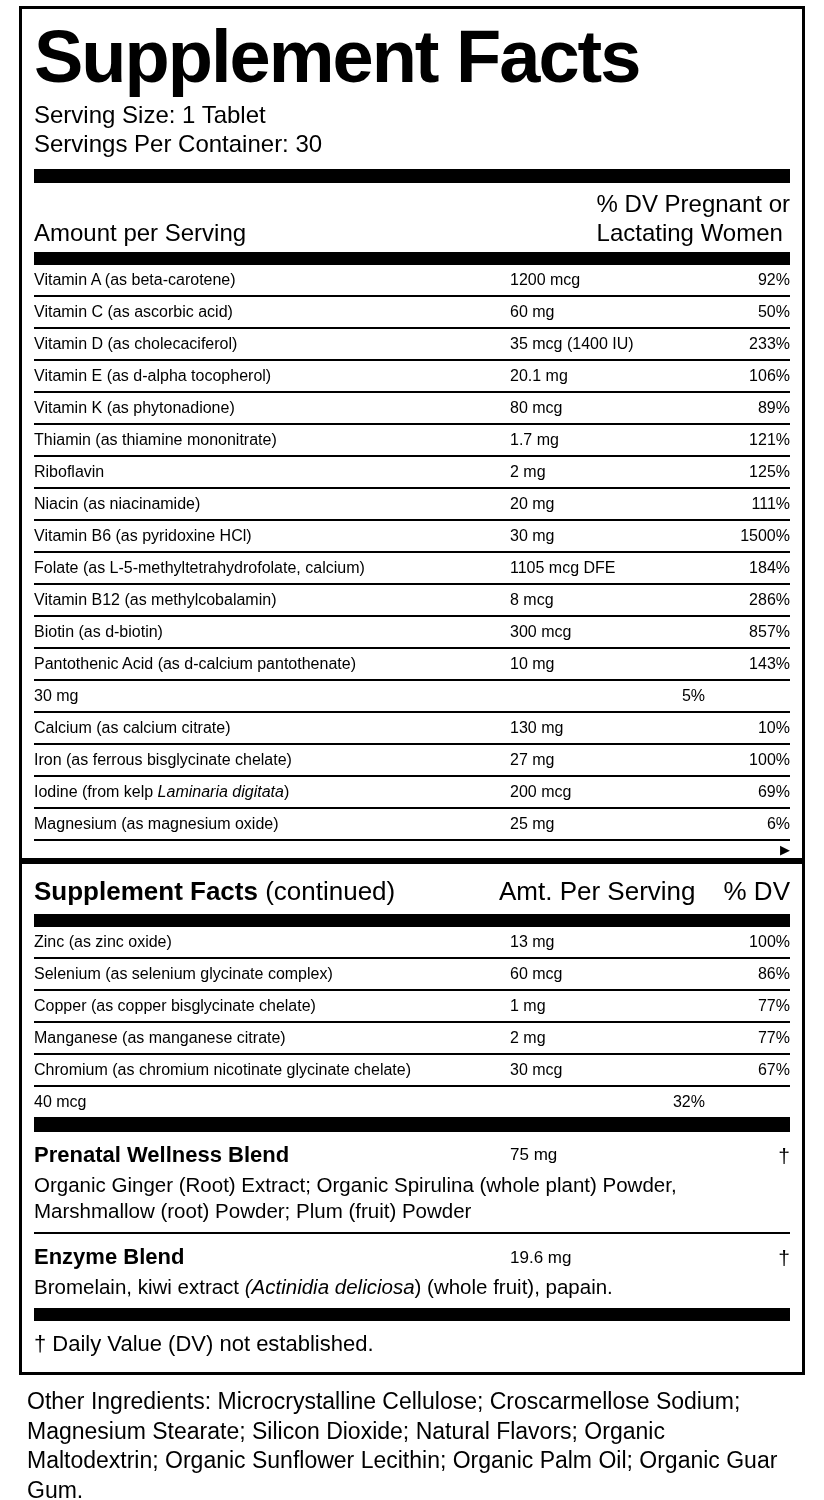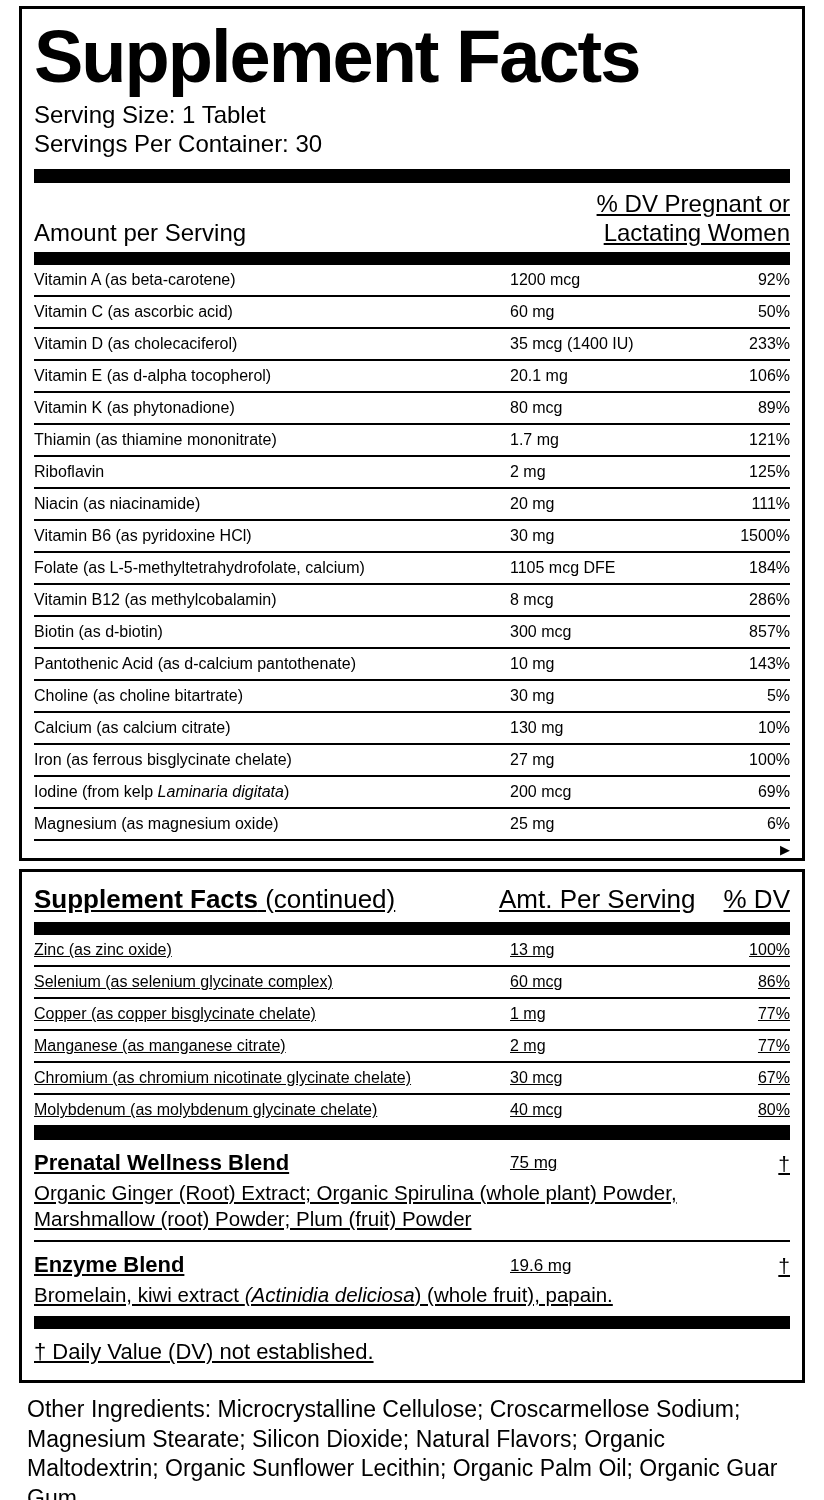--- a/index.html
+++ b/index.html
@@ -11,21 +11,21 @@
     font-family: "Liberation Sans", sans-serif;
     -webkit-font-smoothing: antialiased;
   }
   .label-wrap { width: 824px; padding: 6px 19px 10px; }
 
   .panel {
     border: 3px solid #000;
     padding: 4px 12px 0;
     background: #fff;
   }
-  .panel + .panel { margin-top: 8px; text-decoration: underline; }
+  .panel + .panel { margin-top: 0; }
 
   h1.sf-title {
     margin: 4px 0 0;
     font-size: 74px;
     font-weight: bold;
     letter-spacing: -2px;
     line-height: 1.08;
     white-space: nowrap;
   }
 
@@ -43,21 +43,21 @@
   .bar.mid { height: 13px; }
 
   .col-headers {
     display: flex;
     justify-content: space-between;
     align-items: flex-end;
     font-size: 24px;
     line-height: 1.22;
     padding: 6px 0 5px;
   }
-  .dv-head { text-align: right; text-decoration: underline; }
+  .dv-head { text-align: left; }
 
   .rows { width: 100%; }
   .row {
     display: grid;
     grid-template-columns: minmax(0,1fr) 195px 85px;
     align-items: center;
     border-bottom: 2px solid #000;
     padding: 3px 0;
     min-height: 32px;
     font-size: 16px;
@@ -215,21 +215,20 @@
     <span class="c-dv">857%</span>
   </div>
 
   <div class="row">
     <span class="c-name"><span>Pantothenic Acid (as d-calcium pantothenate)</span><i></i><span></span></span>
     <span class="c-amt">10 mg</span>
     <span class="c-dv">143%</span>
   </div>
 
   <div class="row">
-    <span class="c-name"><span>Choline (as choline bitartrate)</span><i></i><span></span></span>
     <span class="c-amt">30 mg</span>
     <span class="c-dv">5%</span>
   </div>
 
   <div class="row">
     <span class="c-name"><span>Calcium (as calcium citrate)</span><i></i><span></span></span>
     <span class="c-amt">130 mg</span>
     <span class="c-dv">10%</span>
   </div>
 
@@ -291,23 +290,22 @@
     <span class="c-dv">77%</span>
   </div>
 
   <div class="row">
     <span class="c-name"><span>Chromium (as chromium nicotinate glycinate chelate)</span><i></i><span></span></span>
     <span class="c-amt">30 mcg</span>
     <span class="c-dv">67%</span>
   </div>
 
   <div class="row">
-    <span class="c-name"><span>Molybdenum (as molybdenum glycinate chelate)</span><i></i><span></span></span>
     <span class="c-amt">40 mcg</span>
-    <span class="c-dv">80%</span>
+    <span class="c-dv">32%</span>
   </div>
 </div>
 
     <div class="bar mid"></div>
 
     <div id="blends">
   <div class="blend">
     <div class="blend-head">
       <span class="blend-name">Prenatal Wellness Blend</span>
       <span class="blend-amt">75 mg</span>

